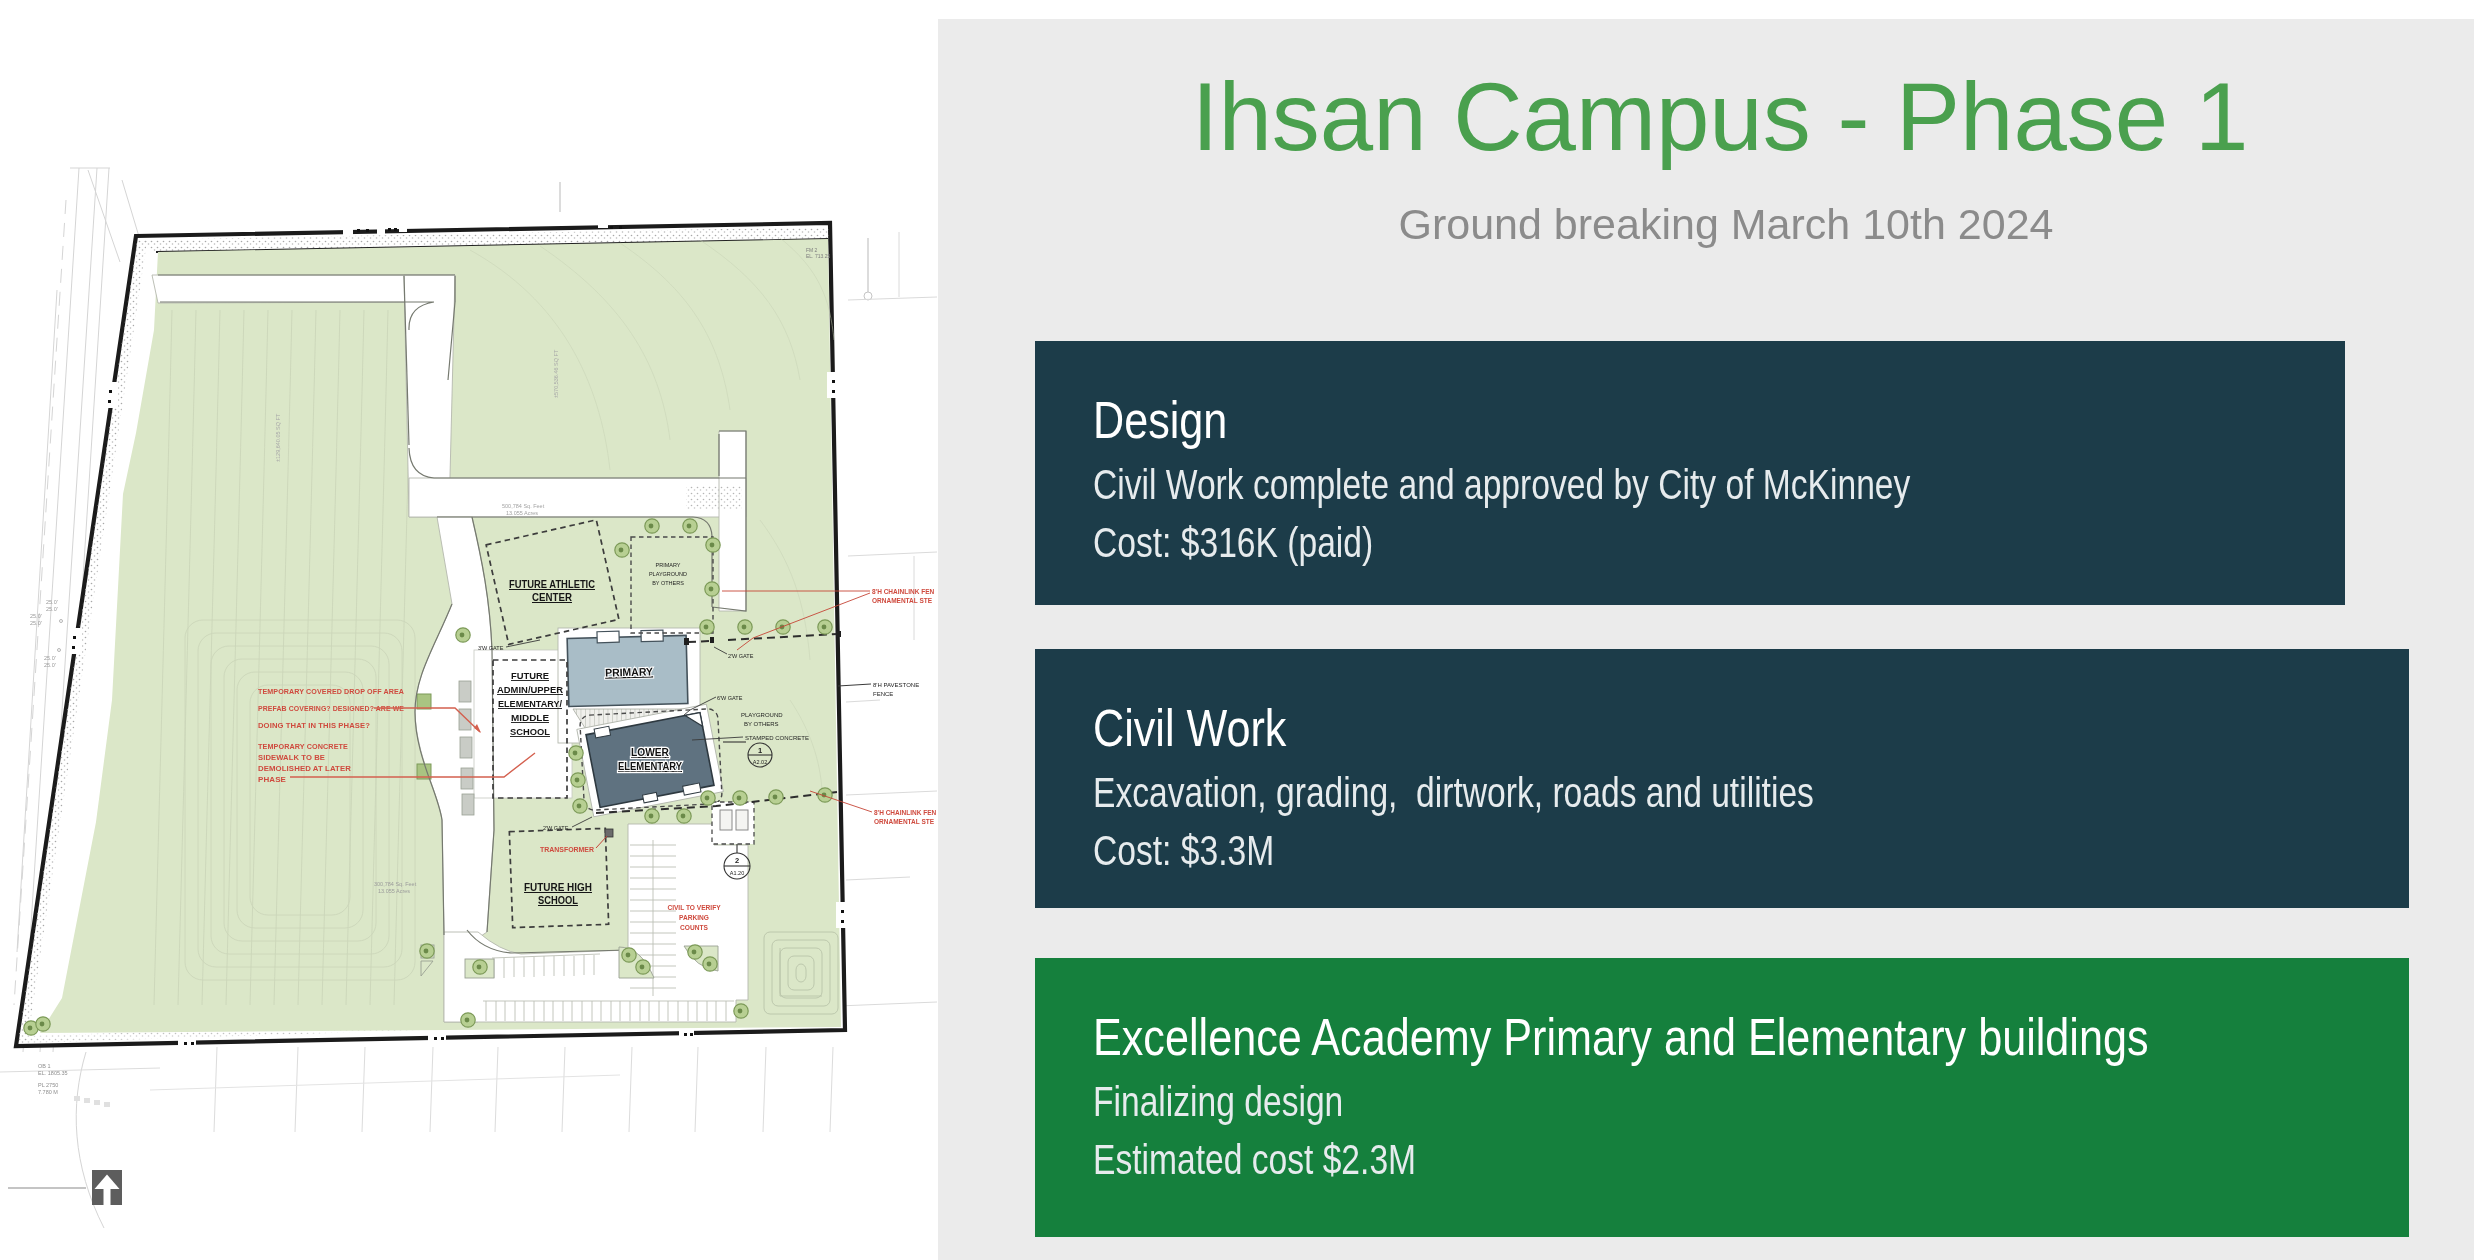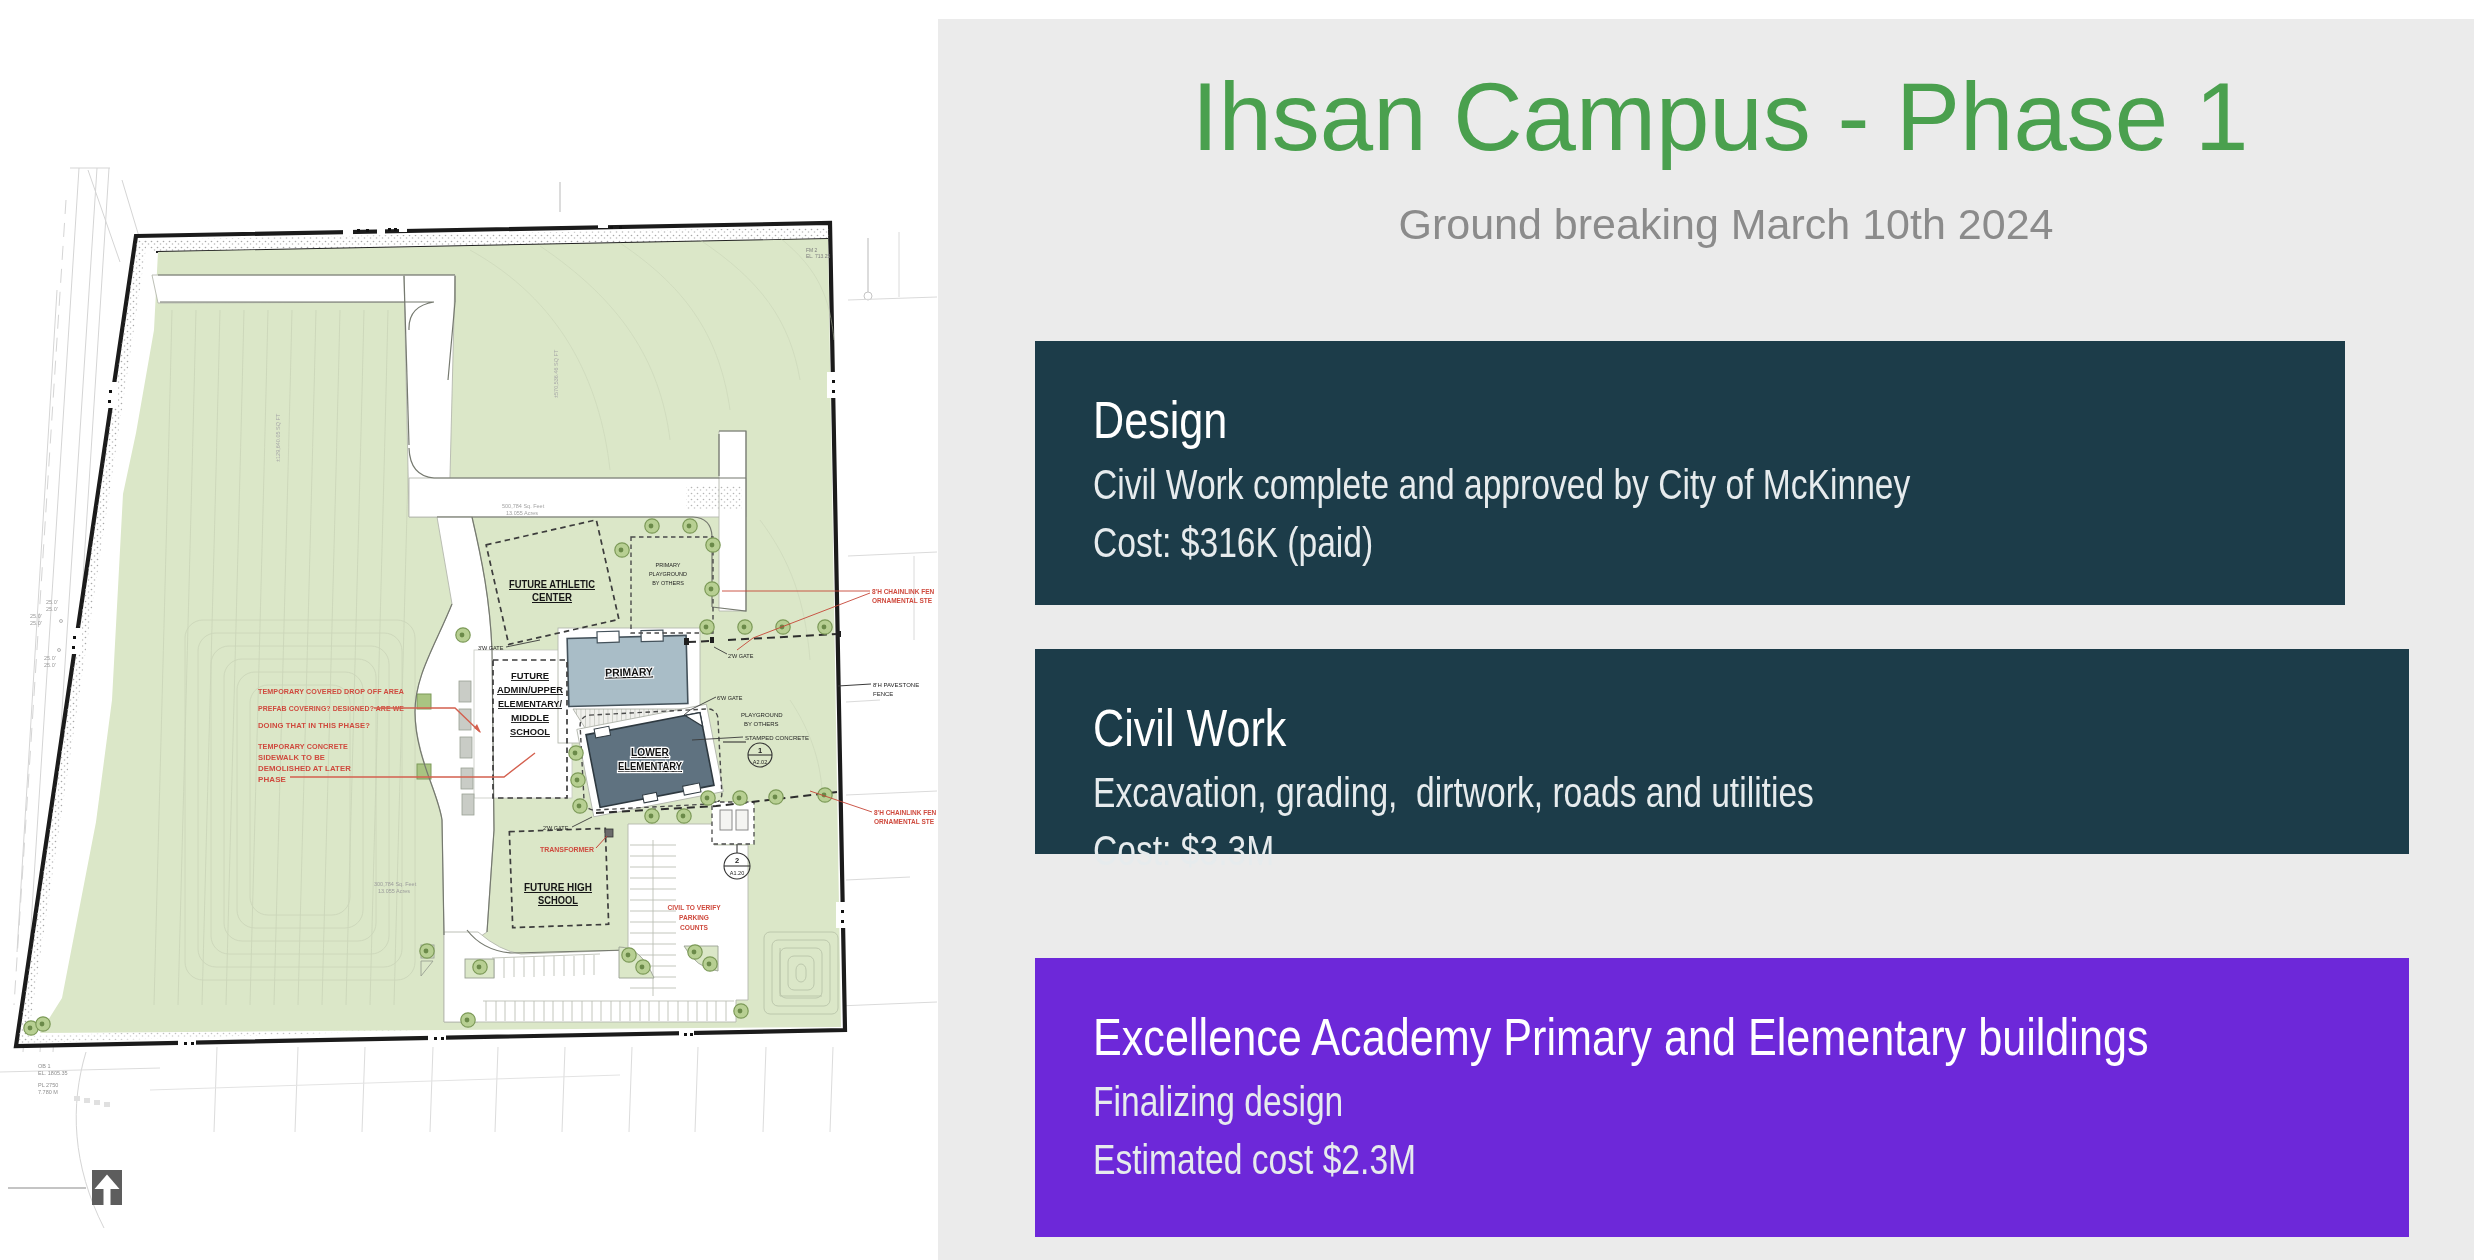--- a/index.html
+++ b/index.html
@@ -15,28 +15,28 @@
 
 <div class="abs" style="left:956px;top:203px;width:1540px;text-align:center;color:#8b8b8b;font-size:43px;line-height:43px;white-space:nowrap;">Ground breaking March 10th 2024</div>
 
 <div class="abs" style="left:1035px;top:341px;width:1310px;height:264px;background:#1c3c49;box-sizing:border-box;padding:53px 0 0 58px;">
 
   <div style="font-size:52px;line-height:52px;color:#ffffff;transform:scaleX(0.83);transform-origin:left top;white-space:nowrap;">Design</div>
 
   <div style="margin-top:10px;font-size:42px;line-height:58px;color:#e6ebed;transform:scaleX(0.80);transform-origin:left top;white-space:nowrap;">Civil Work complete and approved by City of McKinney<br>Cost: $316K (paid)</div>
 </div>
 
-<div class="abs" style="left:1035px;top:649px;width:1374px;height:205px;background:#1c3c49;box-sizing:border-box;padding:53px 0 0 58px;">
+<div class="abs" style="left:1035px;top:649px;width:1374px;height:259px;background:#1c3c49;box-sizing:border-box;padding:53px 0 0 58px;">
 
   <div style="font-size:52px;line-height:52px;color:#ffffff;transform:scaleX(0.83);transform-origin:left top;white-space:nowrap;">Civil Work</div>
 
   <div style="margin-top:10px;font-size:42px;line-height:58px;color:#e6ebed;transform:scaleX(0.80);transform-origin:left top;white-space:nowrap;">Excavation, grading,&nbsp; dirtwork, roads and utilities<br>Cost: $3.3M</div>
 </div>
 
-<div class="abs" style="left:1035px;top:958px;width:1374px;height:279px;background:#6d28d9;box-sizing:border-box;padding:53px 12px 0 58px;">
+<div class="abs" style="left:1035px;top:958px;width:1374px;height:279px;background:#15803d;box-sizing:border-box;padding:53px 12px 0 58px;">
 
   <div style="font-size:52px;line-height:52px;color:#ffffff;transform:scaleX(0.83);transform-origin:left top;white-space:nowrap;">Excellence Academy Primary and Elementary buildings</div>
 
   <div style="margin-top:10px;font-size:42px;line-height:58px;color:#e6ebed;transform:scaleX(0.80);transform-origin:left top;white-space:nowrap;">Finalizing design<br>Estimated cost $2.3M</div>
 </div>
 
 <svg class="abs" style="left:0;top:0;" width="937" height="1260" viewBox="0 0 937 1260">
 <defs>
   <pattern id="stip" width="6" height="6" patternUnits="userSpaceOnUse">
     <circle cx="1.5" cy="1.5" r="0.8" fill="#a8a8a8"></circle>

